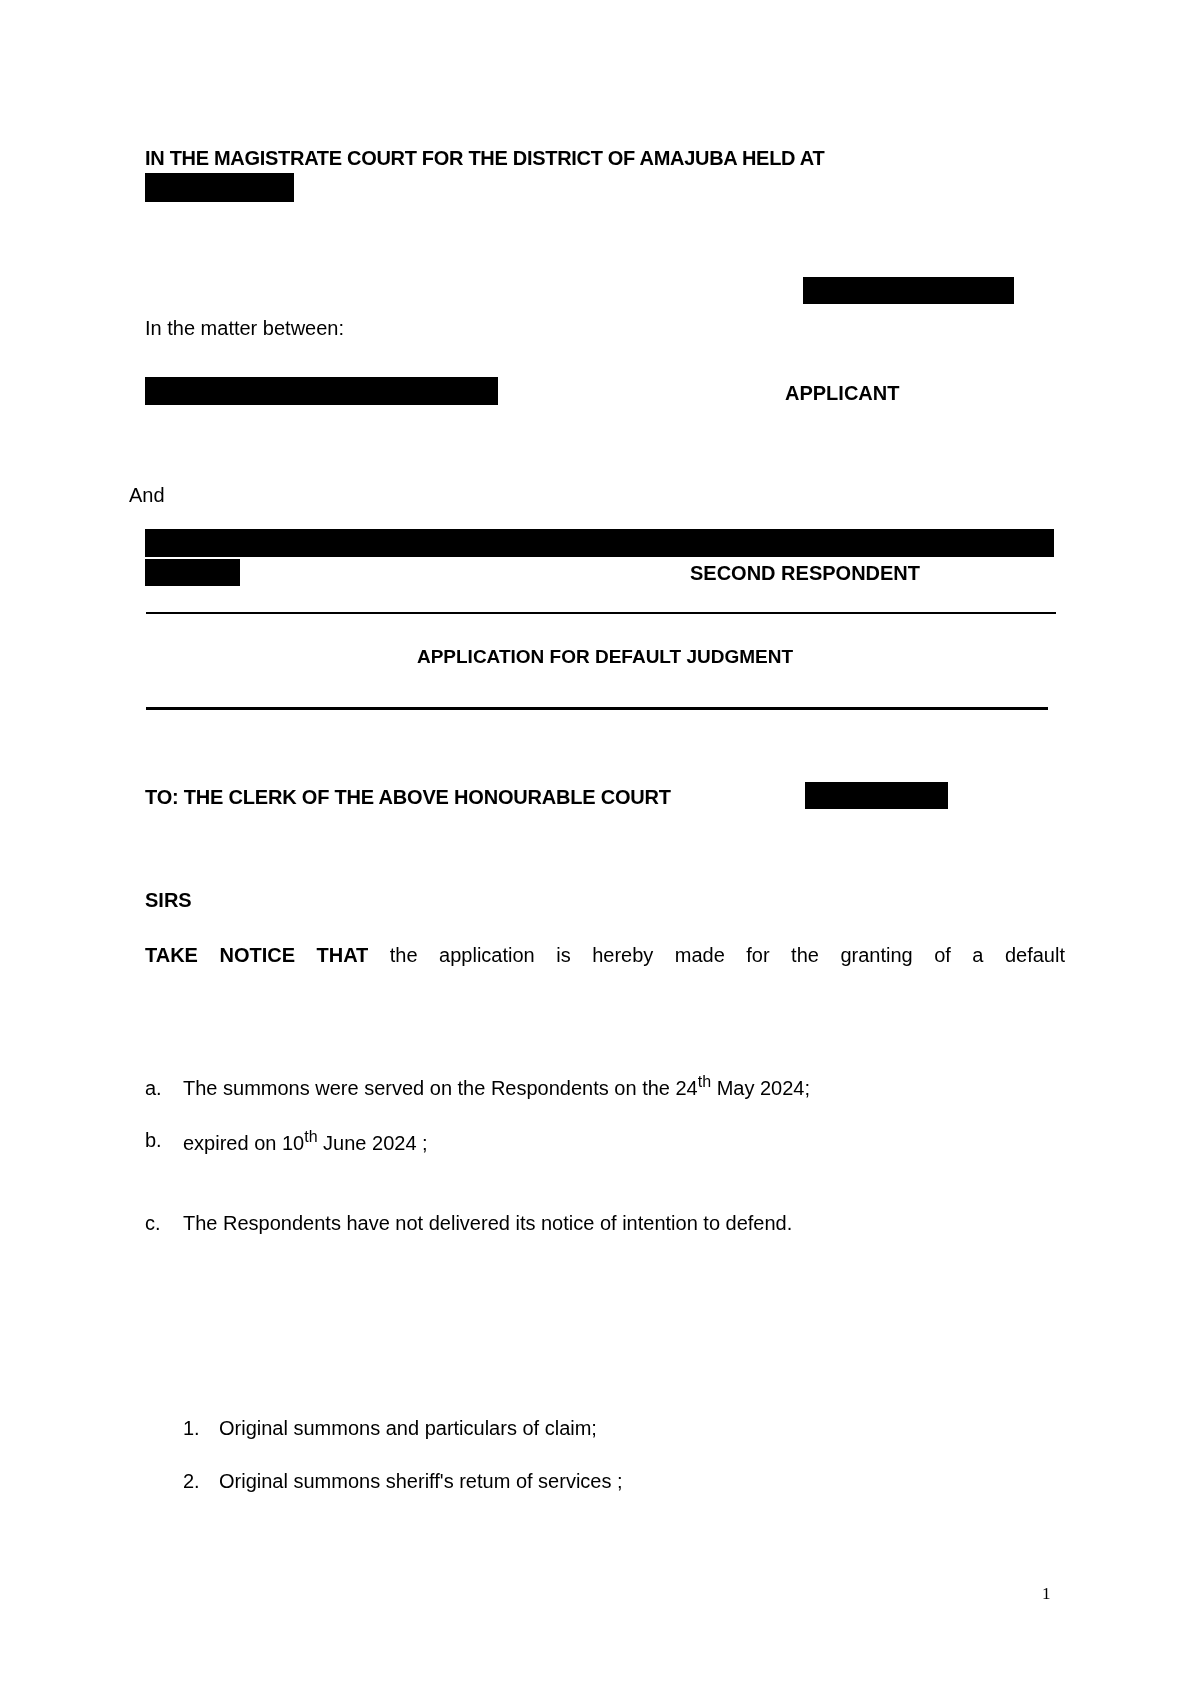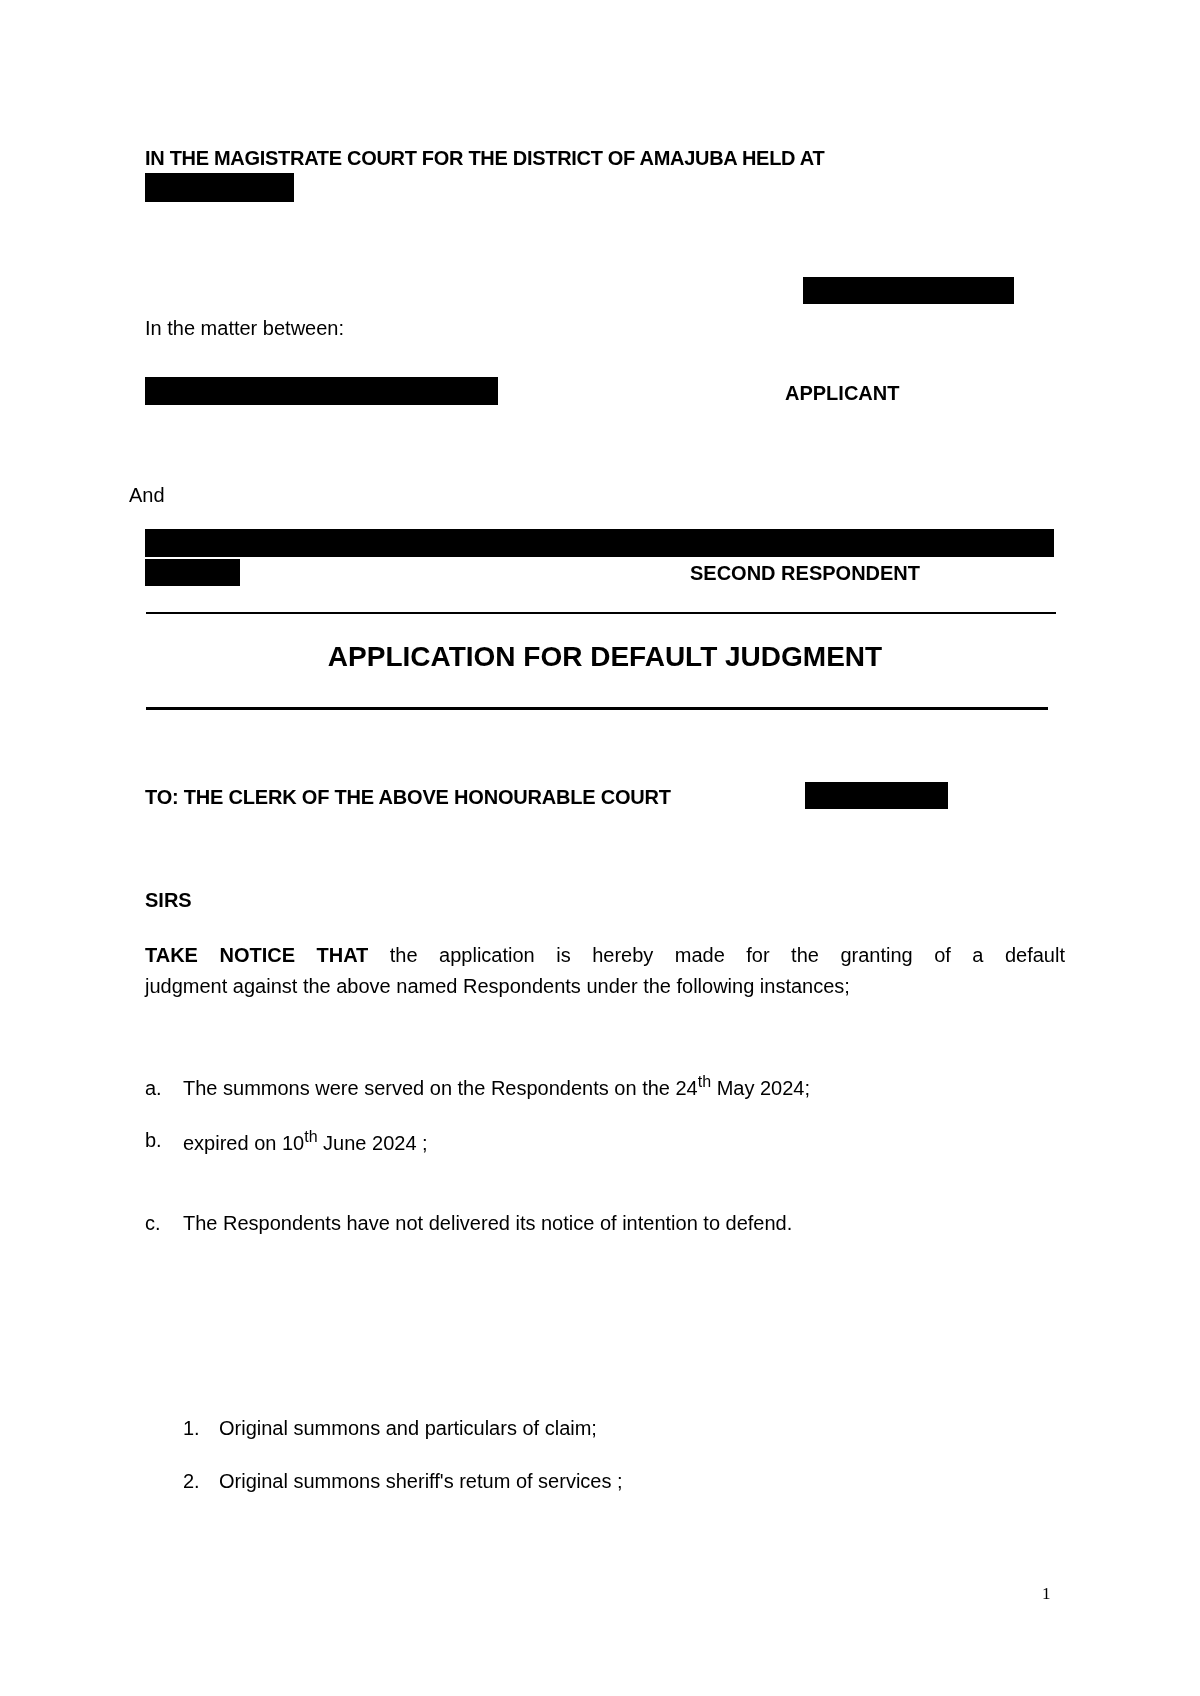--- a/index.html
+++ b/index.html
@@ -30,34 +30,33 @@
 <div class="abs bold t20" style="left:785px; top:381px;">APPLICANT</div>
 
 <div class="abs t20" style="left:129px; top:483px;">And</div>
 
 <div class="redact" style="left:145px; top:529px; width:909px; height:28px;"></div>
 <div class="redact" style="left:145px; top:559px; width:95px; height:27px;"></div>
 <div class="abs bold t20" style="left:690px; top:561px;">SECOND RESPONDENT</div>
 
 <div class="hr" style="left:146px; top:612px; width:910px; height:2px;"></div>
 
-<div class="abs bold" style="left:145px; width:920px; top:643px; font-size:28px; line-height:28px; text-align:center;">APPLICATION FOR DEFAULT JUDGMENT</div>
+<div class="abs bold" style="left:145px; width:920px; top:643px; font-size:19px; line-height:28px; text-align:center;">APPLICATION FOR DEFAULT JUDGMENT</div>
 
 <div class="hr" style="left:146px; top:707px; width:902px; height:3px;"></div>
 
 <div class="abs bold t20" style="left:145px; top:785px; letter-spacing:-0.2px;">TO: THE CLERK OF THE ABOVE HONOURABLE COURT</div>
 <div class="redact" style="left:805px; top:782px; width:143px; height:27px;"></div>
 
 <div class="abs bold t20" style="left:145px; top:888px;">SIRS</div>
 
 <div class="abs t20 just" style="left:145px; top:940px; width:920px; line-height:31px;">
   <div class="just" style="text-align:justify; text-align-last:justify;">
     <span class="bold">TAKE NOTICE THAT</span><span> the application is hereby made for the granting of a default</span>
   </div>
-  <div>judgment against the above named Respondents under the following instances;</div>
 </div>
 
 <div class="mk t20" style="left:145px; top:1076px;">a.</div>
 <div class="li" style="left:183px; top:1076px;">
   <span>The summons were served on the Respondents on the  24</span><sup>th</sup><span>  May 2024;</span>
 </div>
 
 <div class="mk t20" style="left:145px; top:1128px;">b.</div>
 <div class="li" style="left:183px; top:1128px; width:882px; line-height:31px;">
   <div><span>expired on 10</span><sup>th</sup><span> June 2024 ;</span></div>

